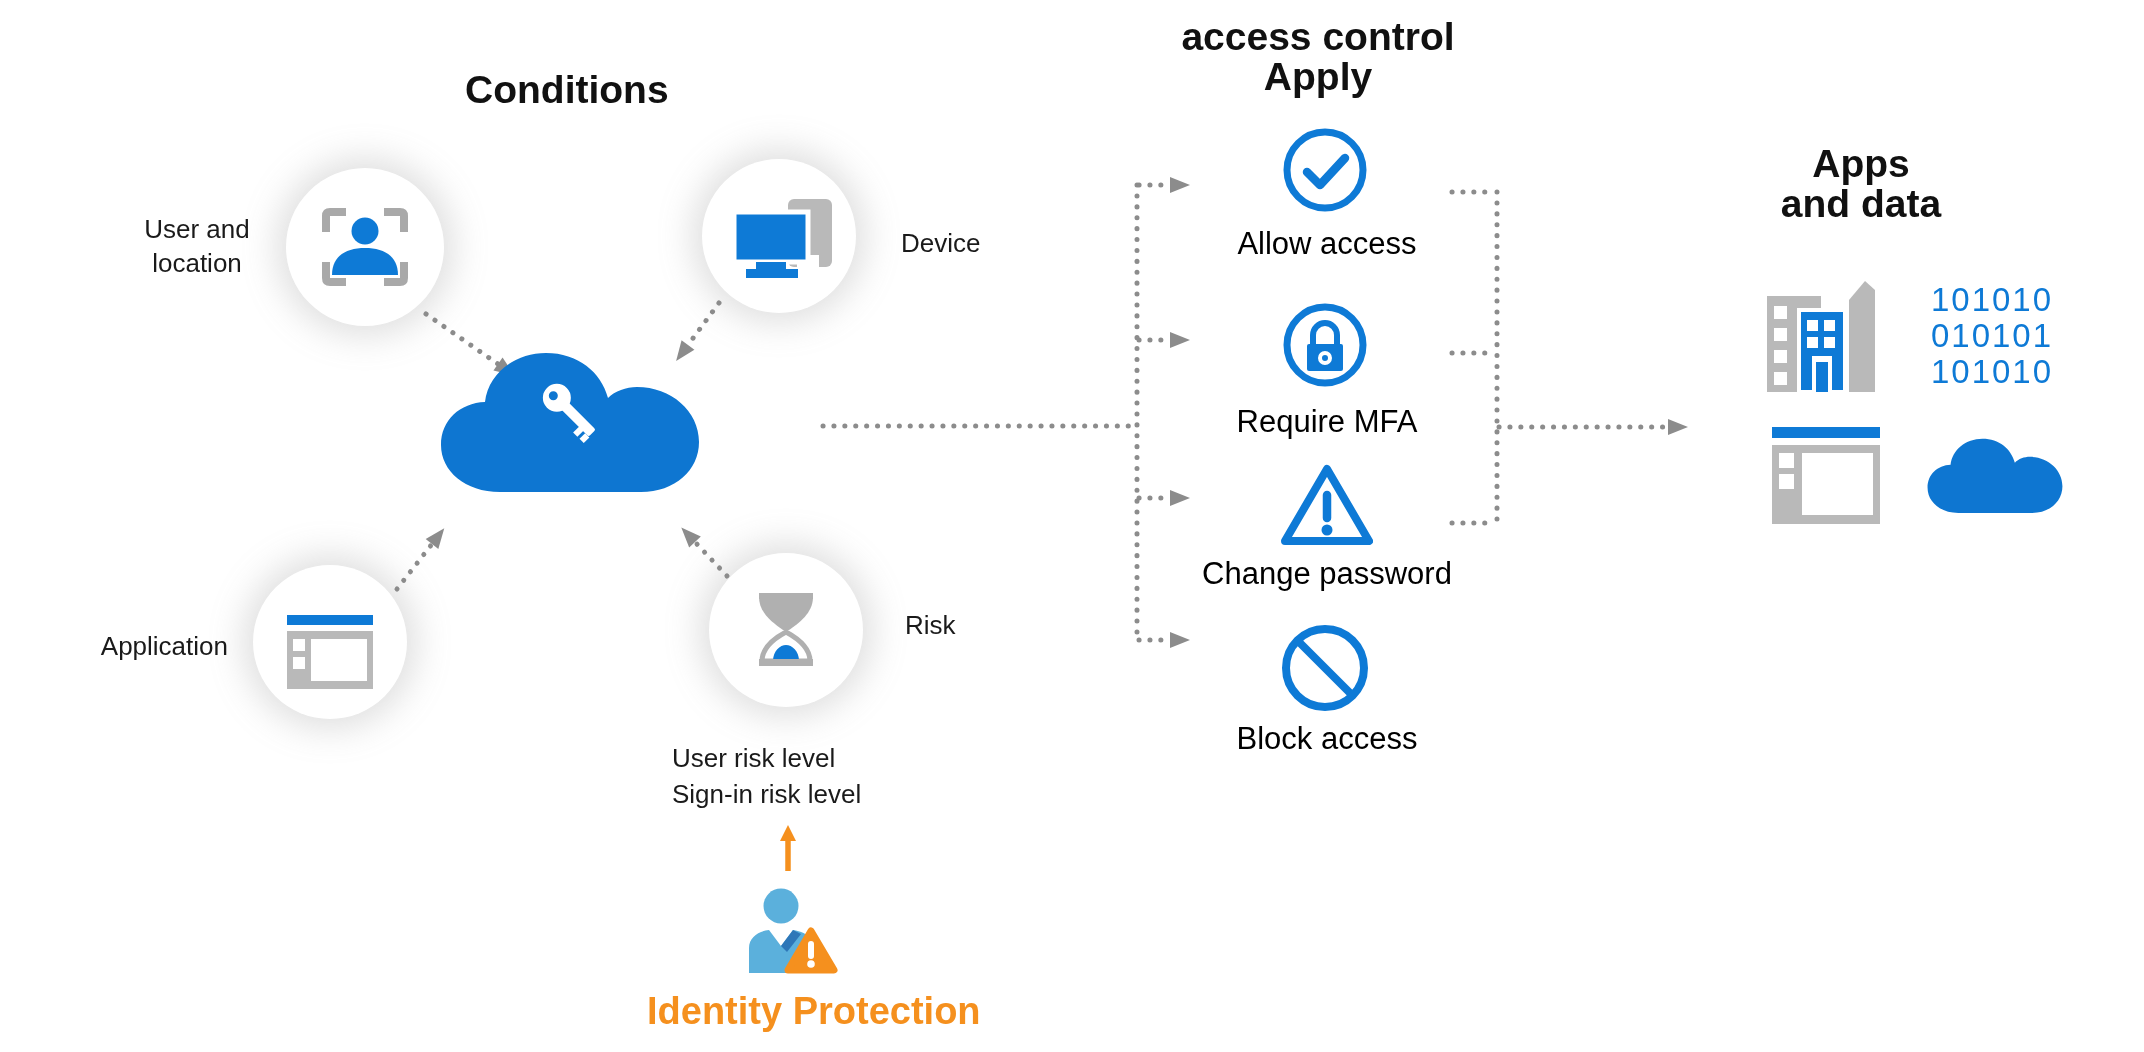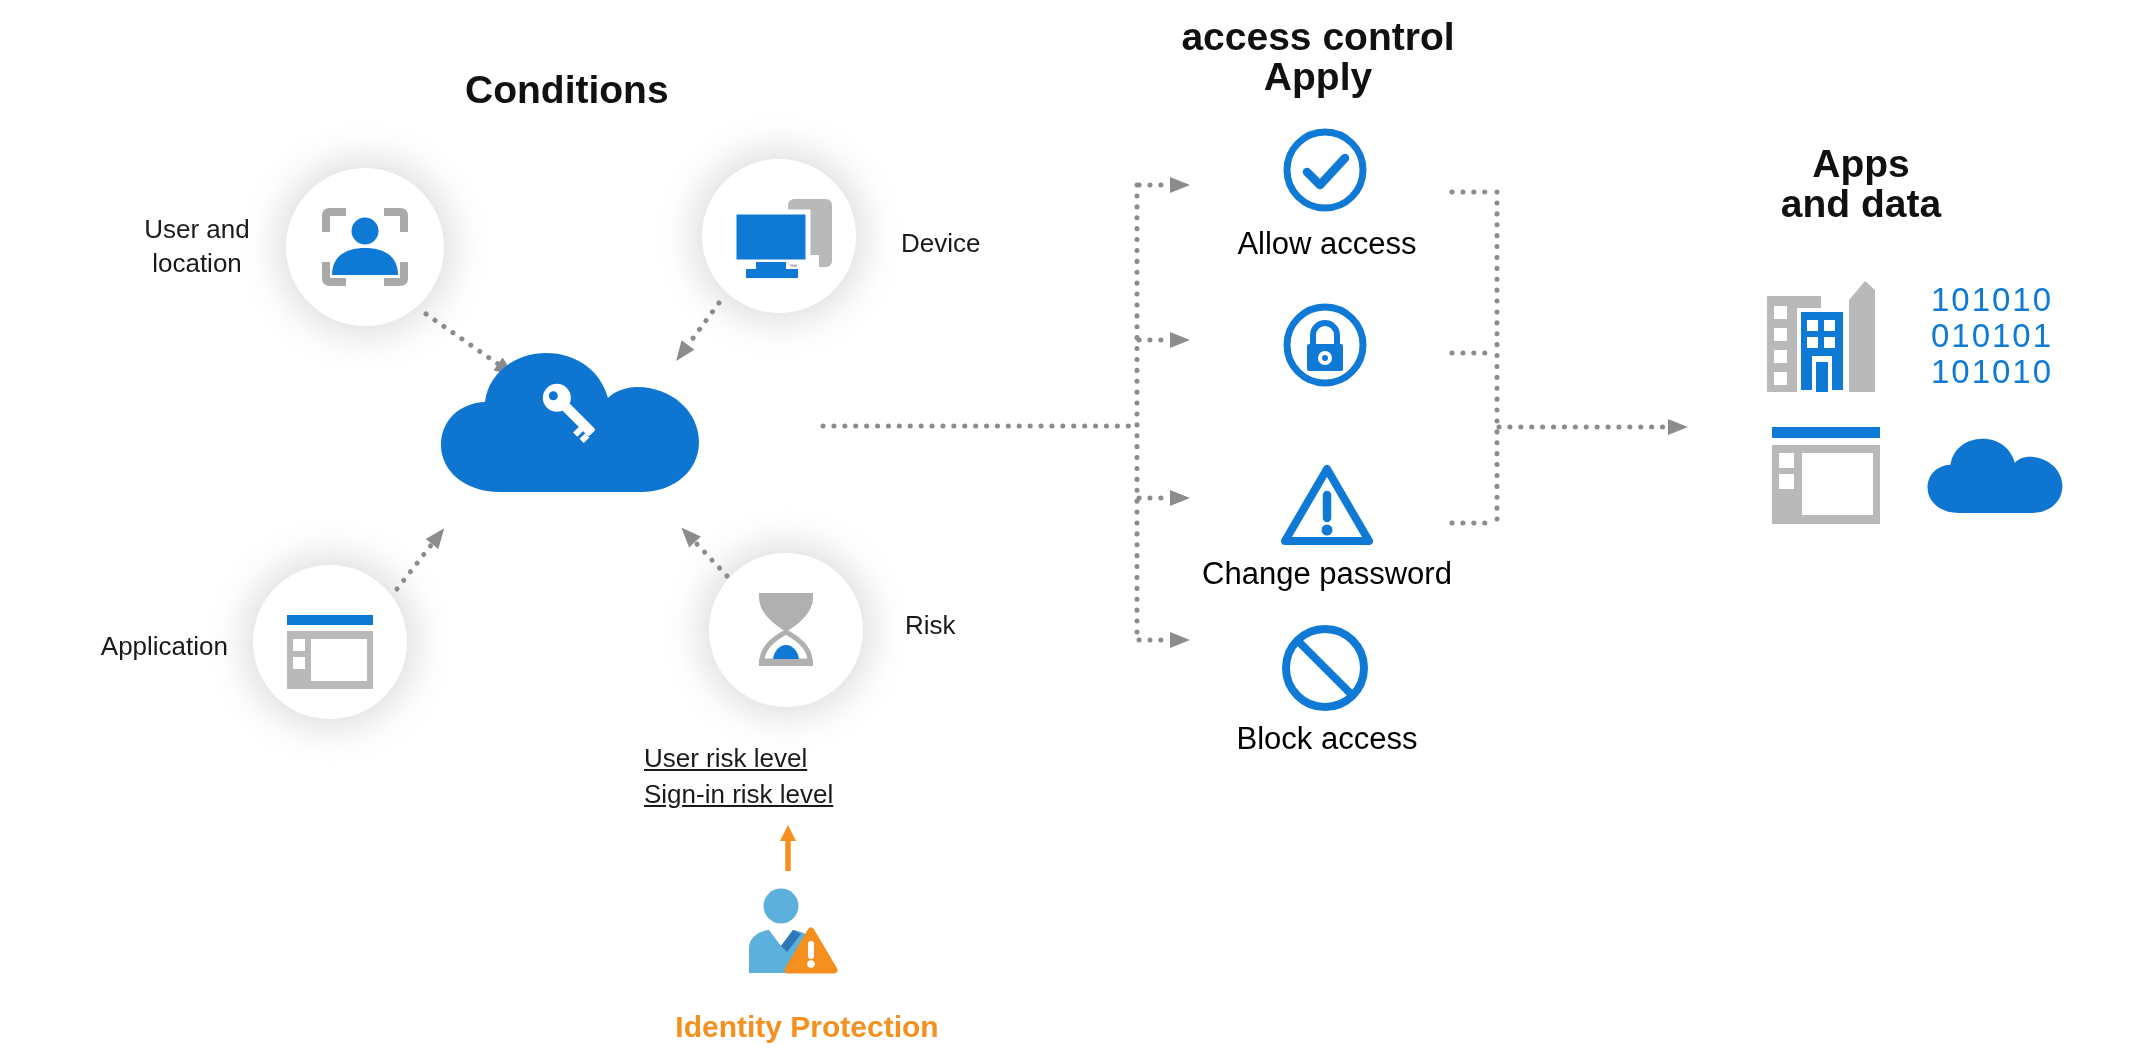--- a/index.html
+++ b/index.html
@@ -19,21 +19,21 @@
   .title{position:absolute;z-index:3;font-size:39px;line-height:40px;font-weight:600;text-align:center;color:#111;}
   .t-center{text-align:center;}
   .t-right{text-align:right;}
   .opt-label{position:absolute;z-index:3;width:320px;left:1167px;text-align:center;font-size:31px;color:#000000;white-space:nowrap;}
   .binary{
     position:absolute;z-index:2;left:1922px;top:282px;width:140px;text-align:center;
     font-weight:normal;font-size:33px;line-height:36px;letter-spacing:2px;color:#0E7AD6;
   }
   .identity-label{
     position:absolute;z-index:3;left:647px;top:990px;width:320px;text-align:center;
-    font-size:30px;font-weight:bold;color:#F5901E;white-space:nowrap;margin-top:20px;
+    font-size:38px;font-weight:bold;color:#F5901E;white-space:nowrap;
   }
 </style>
 </head>
 <body>
 
 <div class="canvas">
 
   <svg class="overlay" width="2144" height="1052" viewBox="0 0 2144 1052">
     <defs>
       <marker id="ah" markerWidth="26" markerHeight="22" refX="2" refY="10" orient="auto" markerUnits="userSpaceOnUse">
@@ -114,21 +114,21 @@
     <path d="M62,144 C27,144 3,123 3,97 C3,72 22,55 47,54 C50,26 76,5 108,5 C140,5 163,24 170,50 C177,43 188,39 199,39 C233,39 261,63 261,94 C261,122 237,144 203,144 Z" fill="#0E76D1"></path>
     <g transform="translate(133,64) rotate(-45)">
       <circle cx="0" cy="-20" r="14" fill="#fff"></circle>
       <circle cx="-1" cy="-24" r="4.5" fill="#0E76D1"></circle>
       <rect x="-5" y="-10" width="10" height="40" rx="2" fill="#fff"></rect>
       <rect x="-13" y="16" width="9" height="6" fill="#fff"></rect>
       <rect x="-13" y="25" width="8" height="6" fill="#fff"></rect>
     </g>
   </svg>
 
-  <div class="lbl" style="left:644px;top:740px;line-height:36px;text-decoration:underline;">
+  <div class="lbl" style="left:672px;top:740px;line-height:36px;">
     <div>User risk level</div>
     <div>Sign-in risk level</div>
   </div>
 
   <svg class="abs" style="left:745px;top:885px;" width="112" height="95" viewBox="0 0 112 95">
     <circle cx="36" cy="21" r="17.5" fill="#5BB0DC"></circle>
     <path d="M4,88 V63 C4,52 14,46 24,45 L36,61 L48,45 C56,46 62,49 66,54 V88 Z" fill="#5BB0DC"></path>
     <polygon points="36,61 48,45 56,49 42,67" fill="#2E77B8"></polygon>
     <polygon points="66,46 89,85 43,85" fill="#F5901E" stroke="#F5901E" stroke-width="7" stroke-linejoin="round"></polygon>
     <line x1="66" y1="59" x2="66" y2="71" stroke="#fff" stroke-width="6" stroke-linecap="round"></line>
@@ -146,20 +146,21 @@
     <path d="M24,44 L37,57 L62,30" fill="none" stroke="#0E7AD6" stroke-width="8.5" stroke-linecap="round" stroke-linejoin="round"></path>
   </svg>
   <div class="opt-label" style="top:226px;">Allow access</div>
 
   <svg class="abs" style="left:1283px;top:303px;" width="84" height="84" viewBox="0 0 84 84">
     <circle cx="42" cy="42" r="38" fill="#fff" stroke="#0E7AD6" stroke-width="7"></circle>
     <path d="M30,42 V32 A12,12 0 0 1 54,32 V42" fill="none" stroke="#0E7AD6" stroke-width="6"></path>
     <rect x="24" y="41" width="36" height="27" rx="2" fill="#0E7AD6"></rect>
     <circle cx="42" cy="55" r="5" fill="#0E7AD6" stroke="#fff" stroke-width="4"></circle>
   </svg>
+  <div class="opt-label" style="top:404px;">Require MFA</div>
 
   <svg class="abs" style="left:1281px;top:459px;" width="92" height="92" viewBox="0 0 92 92">
     <path d="M46,10 L88,82 L4,82 Z" fill="#fff" stroke="#0E7AD6" stroke-width="8" stroke-linejoin="round"></path>
     <line x1="46" y1="36" x2="46" y2="59" stroke="#0E7AD6" stroke-width="8.5" stroke-linecap="round"></line>
     <circle cx="46" cy="71" r="5.5" fill="#0E7AD6"></circle>
   </svg>
   <div class="opt-label" style="top:556px;">Change password</div>
 
   <svg class="abs" style="left:1281px;top:624px;" width="88" height="88" viewBox="0 0 88 88">
     <circle cx="44" cy="44" r="39" fill="#fff" stroke="#0E7AD6" stroke-width="8"></circle>

